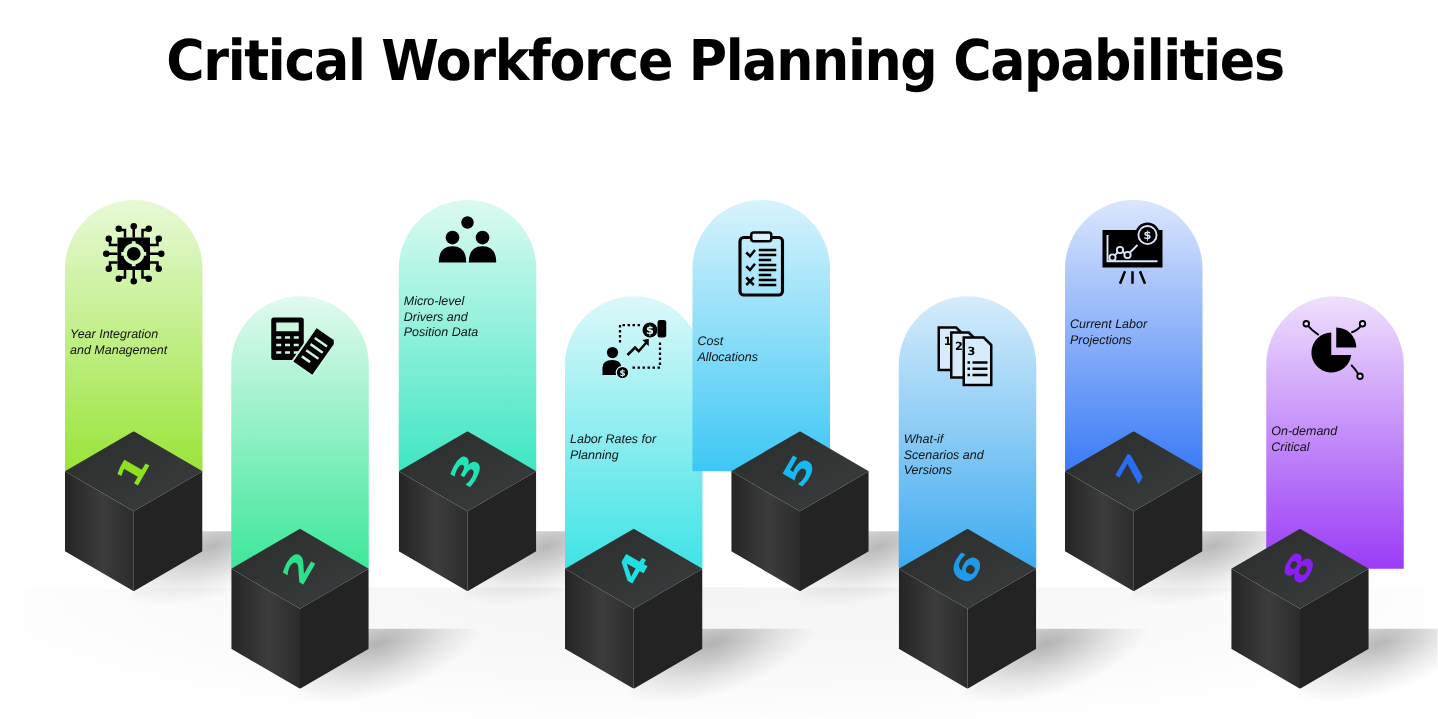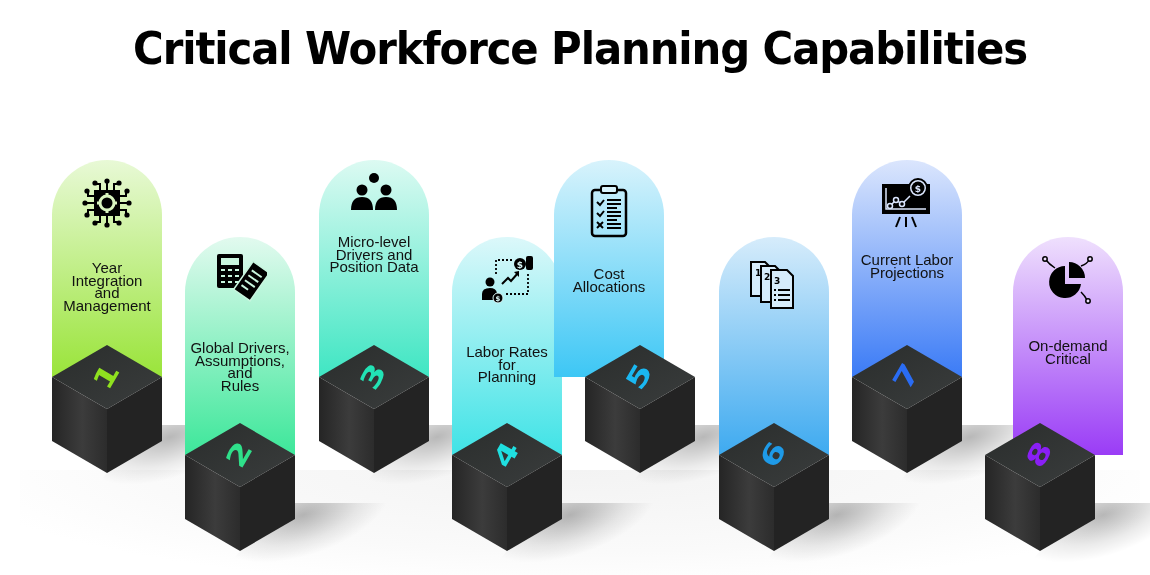--- a/index.html
+++ b/index.html
@@ -20,22 +20,22 @@
   }
   .pillar {
     position: absolute; width: 110px;
     border-radius: 55px 55px 0 0;
   }
   .pillar .icon {
     position: absolute; left: 50%; transform: translateX(-50%);
     width: 54px; height: 54px;
   }
   .pillar .label {
-    position: absolute; left: 4px; right: 4px; text-align: center;
-    font-size: 15px; line-height: 12.5px; color: #111;
+    position: absolute; left: 4px; right: 4px; 
+    font-size: 10px; line-height: 12.5px; color: #111; font-style: italic;
   }
   .shadow {
     position: absolute; width: 110px; height: 60px;
     background: radial-gradient(ellipse at 30% 20%, rgba(0,0,0,0.28) 0%, rgba(0,0,0,0.08) 45%, rgba(0,0,0,0) 70%);
     transform: skewX(-40deg);
   }
   .cube { position: absolute; width: 110px; height: 128px; }
   .cube svg { display: block; }
 </style>
 </head>
@@ -132,25 +132,20 @@
       <rect x="28" y="14" width="20" height="34" fill="#000" stroke="#c8f5de" stroke-width="1.5"></rect>
       <g stroke="#c8f5de" stroke-width="2">
               <line x1="32" y1="22" x2="44" y2="22"></line>
               <line x1="32" y1="28" x2="44" y2="28"></line>
               <line x1="32" y1="34" x2="44" y2="34"></line>
               <line x1="32" y1="40" x2="40" y2="40"></line>
             </g>
     </g>
   </svg>
 </span>
-      <div class="label" style="top: 105px;">
-        <div>Global Drivers,</div>
-        <div>Assumptions, and</div>
-        <div>Rules</div>
-      </div>
     </div>
     <div class="cube" style="left: 185px; top: 423px;">
     <svg viewBox="0 0 110 128" width="110" height="128">
       <defs>
         <linearGradient id="g1l" x1="0" x2="1">
             <stop offset="0" stop-color="#252525"></stop>
             <stop offset="0.55" stop-color="#3c3c3c"></stop>
             <stop offset="1" stop-color="#2c2c2c"></stop>
           </linearGradient>
         <linearGradient id="g1t" x1="0" y1="0" x2="1" y2="1">
@@ -304,20 +299,25 @@
     <g fill="#000">
             <rect x="27" y="33" width="2" height="2"></rect>
             <rect x="31" y="33" width="12" height="2"></rect>
     <rect x="27" y="38" width="2" height="2"></rect>
             <rect x="31" y="38" width="12" height="2"></rect>
     <rect x="27" y="43" width="2" height="2"></rect>
             <rect x="31" y="43" width="12" height="2"></rect>
           </g>
   </svg>
 </span>
+      <div class="label" style="top: 109px;">
+        <div>What-if</div>
+        <div>Scenarios and</div>
+        <div>Versions</div>
+      </div>
     </div>
     <div class="cube" style="left: 719px; top: 423px;">
     <svg viewBox="0 0 110 128" width="110" height="128">
       <defs>
         <linearGradient id="g5l" x1="0" x2="1">
             <stop offset="0" stop-color="#252525"></stop>
             <stop offset="0.55" stop-color="#3c3c3c"></stop>
             <stop offset="1" stop-color="#2c2c2c"></stop>
           </linearGradient>
         <linearGradient id="g5t" x1="0" y1="0" x2="1" y2="1">

